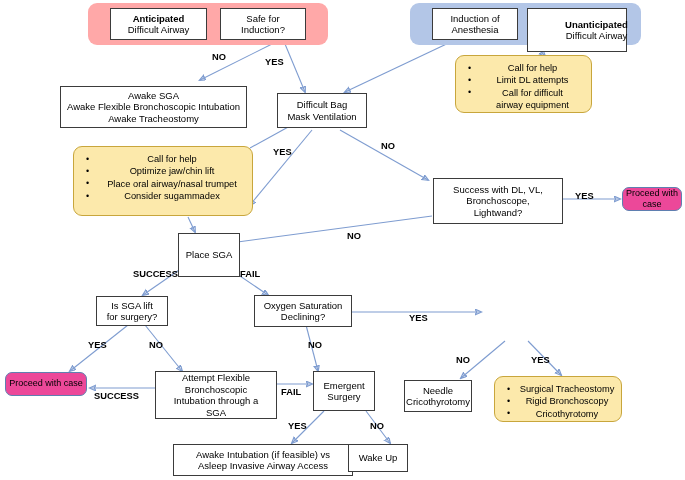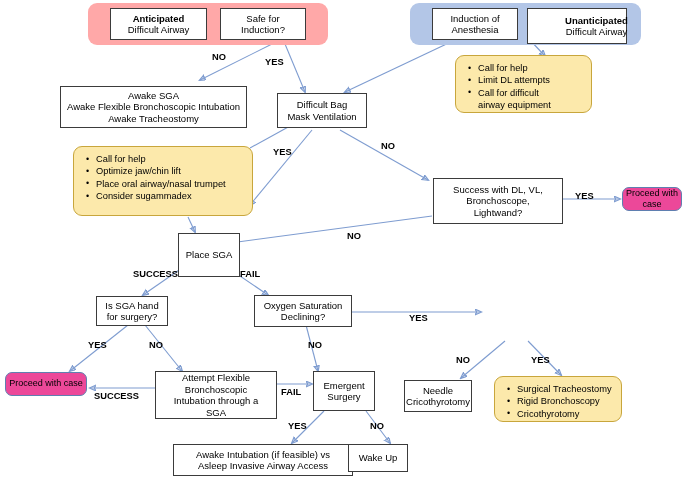--- a/index.html
+++ b/index.html
@@ -62,20 +62,21 @@
     display: block;
     text-align: left;
     padding: 6px 4px 6px 8px;
   }
   .node .title { font-weight: bold; display: block; }
 
   ul.bullets {
     margin: 0;
     padding: 0 0 0 14px;
     list-style: none;
+    text-align: center;
   }
   ul.bullets li {
     position: relative;
     font-size: 9.3px;
     line-height: 12.4px;
     white-space: nowrap;
   }
   ul.bullets li::before {
     content: "\2022";
     position: absolute;
@@ -176,21 +177,21 @@
     </div>
   </div>
 
   <div class="node plain" style="left:432px; top:8px; width:86px; height:32px;">
     <div>
       <span>Induction of</span><br>
       <span>Anesthesia</span>
     </div>
   </div>
 
-  <div class="node plain" style="left:527px; top:8px; width:100px; height:36px;padding-left:39px;">
+  <div class="node plain" style="left:527px; top:8px; width:100px; height:44px;padding-left:39px;">
     <div>
       <span class="title">Unanticipated</span>
       <span>Difficult Airway</span>
     </div>
   </div>
 
   <div class="node yellow" style="left:455px; top:55px; width:137px; height:58px;">
     <ul class="bullets">
       <li>Call for help</li>
       <li>Limit DL attempts</li>
@@ -233,21 +234,21 @@
   <div class="node green" style="left:622px; top:187px; width:60px; height:24px; font-size:9px;">
     <span>Proceed with case</span>
   </div>
 
   <div class="node plain" style="left:178px; top:233px; width:62px; height:44px;">
     <span>Place SGA</span>
   </div>
 
   <div class="node plain" style="left:96px; top:296px; width:72px; height:30px;">
     <div>
-      <span>Is SGA hand</span><br>
+      <span>Is SGA lift</span><br>
       <span>for surgery?</span>
     </div>
   </div>
 
   <div class="node plain" style="left:254px; top:295px; width:98px; height:32px;">
     <div>
       <span>Oxygen Saturation</span><br>
       <span>Declining?</span>
     </div>
   </div>

